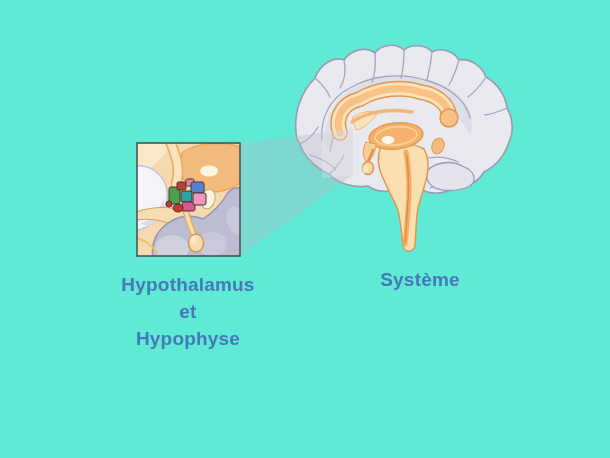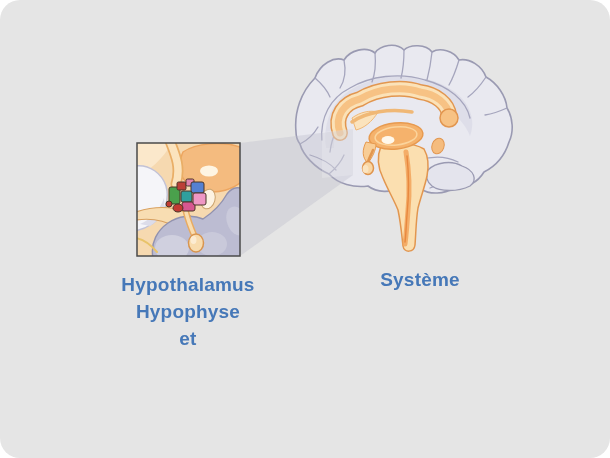--- a/index.html
+++ b/index.html
@@ -1,18 +1,18 @@
 <!DOCTYPE html>
 <html><head>
 <meta charset="utf-8">
 <style>
   html,body{margin:0;padding:0;background:#fff;}
   .stage{
-    position:relative;width:610px;height:458px;background:#e5e5e5;
-    overflow:hidden;font-family:"Liberation Sans",sans-serif;border-radius:20px;
+    position:relative;width:610px;height:458px;background:#5eead4;
+    overflow:hidden;font-family:"Liberation Sans",sans-serif;
   }
   .artwork{position:absolute;left:0;top:0;}
   .caption{
     position:absolute;text-align:center;font-weight:bold;
     font-size:19px;line-height:27px;color:#4678b8;letter-spacing:.2px;
   }
   .caption span{display:block;}
   #inset-caption{left:103px;top:271px;width:170px;}
   #brain-caption{left:340px;top:266px;width:160px;}
 </style>
@@ -183,21 +183,21 @@
           <ellipse cx="169" cy="204" rx="3" ry="3" fill="#c23a33"></ellipse>
         </g>
       </g>
 
       <rect x="137" y="143" width="103" height="113" fill="none" stroke="#4a4a4a" stroke-width="1.5"></rect>
     </g>
   </svg>
 
   <div class="caption" id="inset-caption">
     <span>Hypothalamus</span>
+    <span>et</span>
     <span>Hypophyse</span>
-    <span>et</span>
   </div>
 
   <div class="caption" id="brain-caption">
     <span>Système</span>
   </div>
 
 </div>
 
 </body></html>

